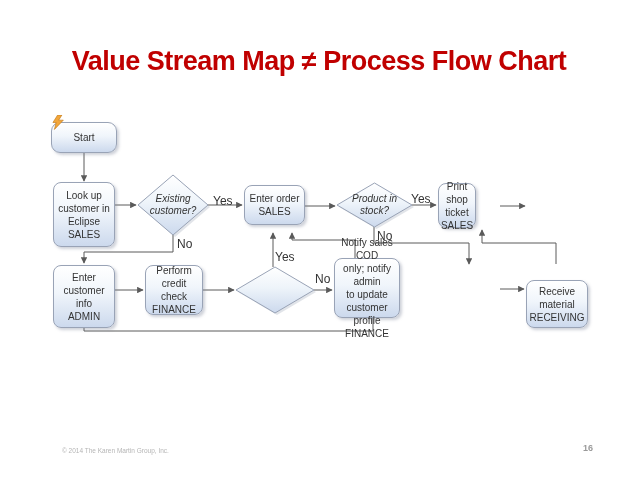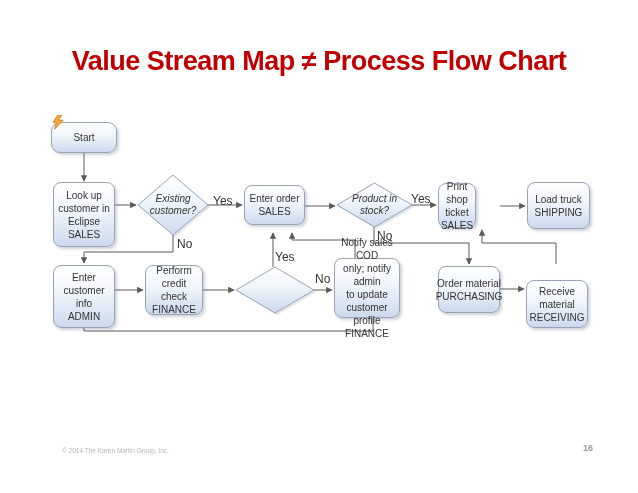--- a/index.html
+++ b/index.html
@@ -84,35 +84,31 @@
   <div class="node" style="left:51px;top:122px;width:66px;height:31px;border-radius:9px">Start</div>
   <div class="node" style="left:53px;top:182px;width:62px;height:65px">Look up
 customer in
 Eclipse
 SALES</div>
   <div class="node" style="left:244px;top:185px;width:61px;height:40px">Enter order
 SALES</div>
   <div class="node" style="left:438px;top:183px;width:38px;height:45px">Print shop
 ticket
 SALES</div>
-  <div class="node" style="left:527px;top:182px;width:63px;height:47px">Load truck
-SHIPPING</div>
   <div class="node" style="left:53px;top:265px;width:62px;height:63px">Enter customer
 info
 ADMIN</div>
   <div class="node" style="left:145px;top:265px;width:58px;height:50px">Perform credit
 check
 FINANCE</div>
   <div class="node" style="left:334px;top:258px;width:66px;height:60px">Notify sales COD
 only; notify admin
 to update customer
 profile
 FINANCE</div>
-  <div class="node" style="left:438px;top:266px;width:62px;height:47px">Order material
-PURCHASING</div>
   <div class="node" style="left:526px;top:280px;width:62px;height:48px">Receive
 material
 RECEIVING</div>
 
   <div class="dlabel" style="left:138px;top:175px;width:70px;height:60px">Existing
 customer?</div>
   <div class="dlabel" style="left:337px;top:183px;width:75px;height:44px">Product in
 stock?</div>
 
   <div class="elabel" style="left:213px;top:194px">Yes</div>

